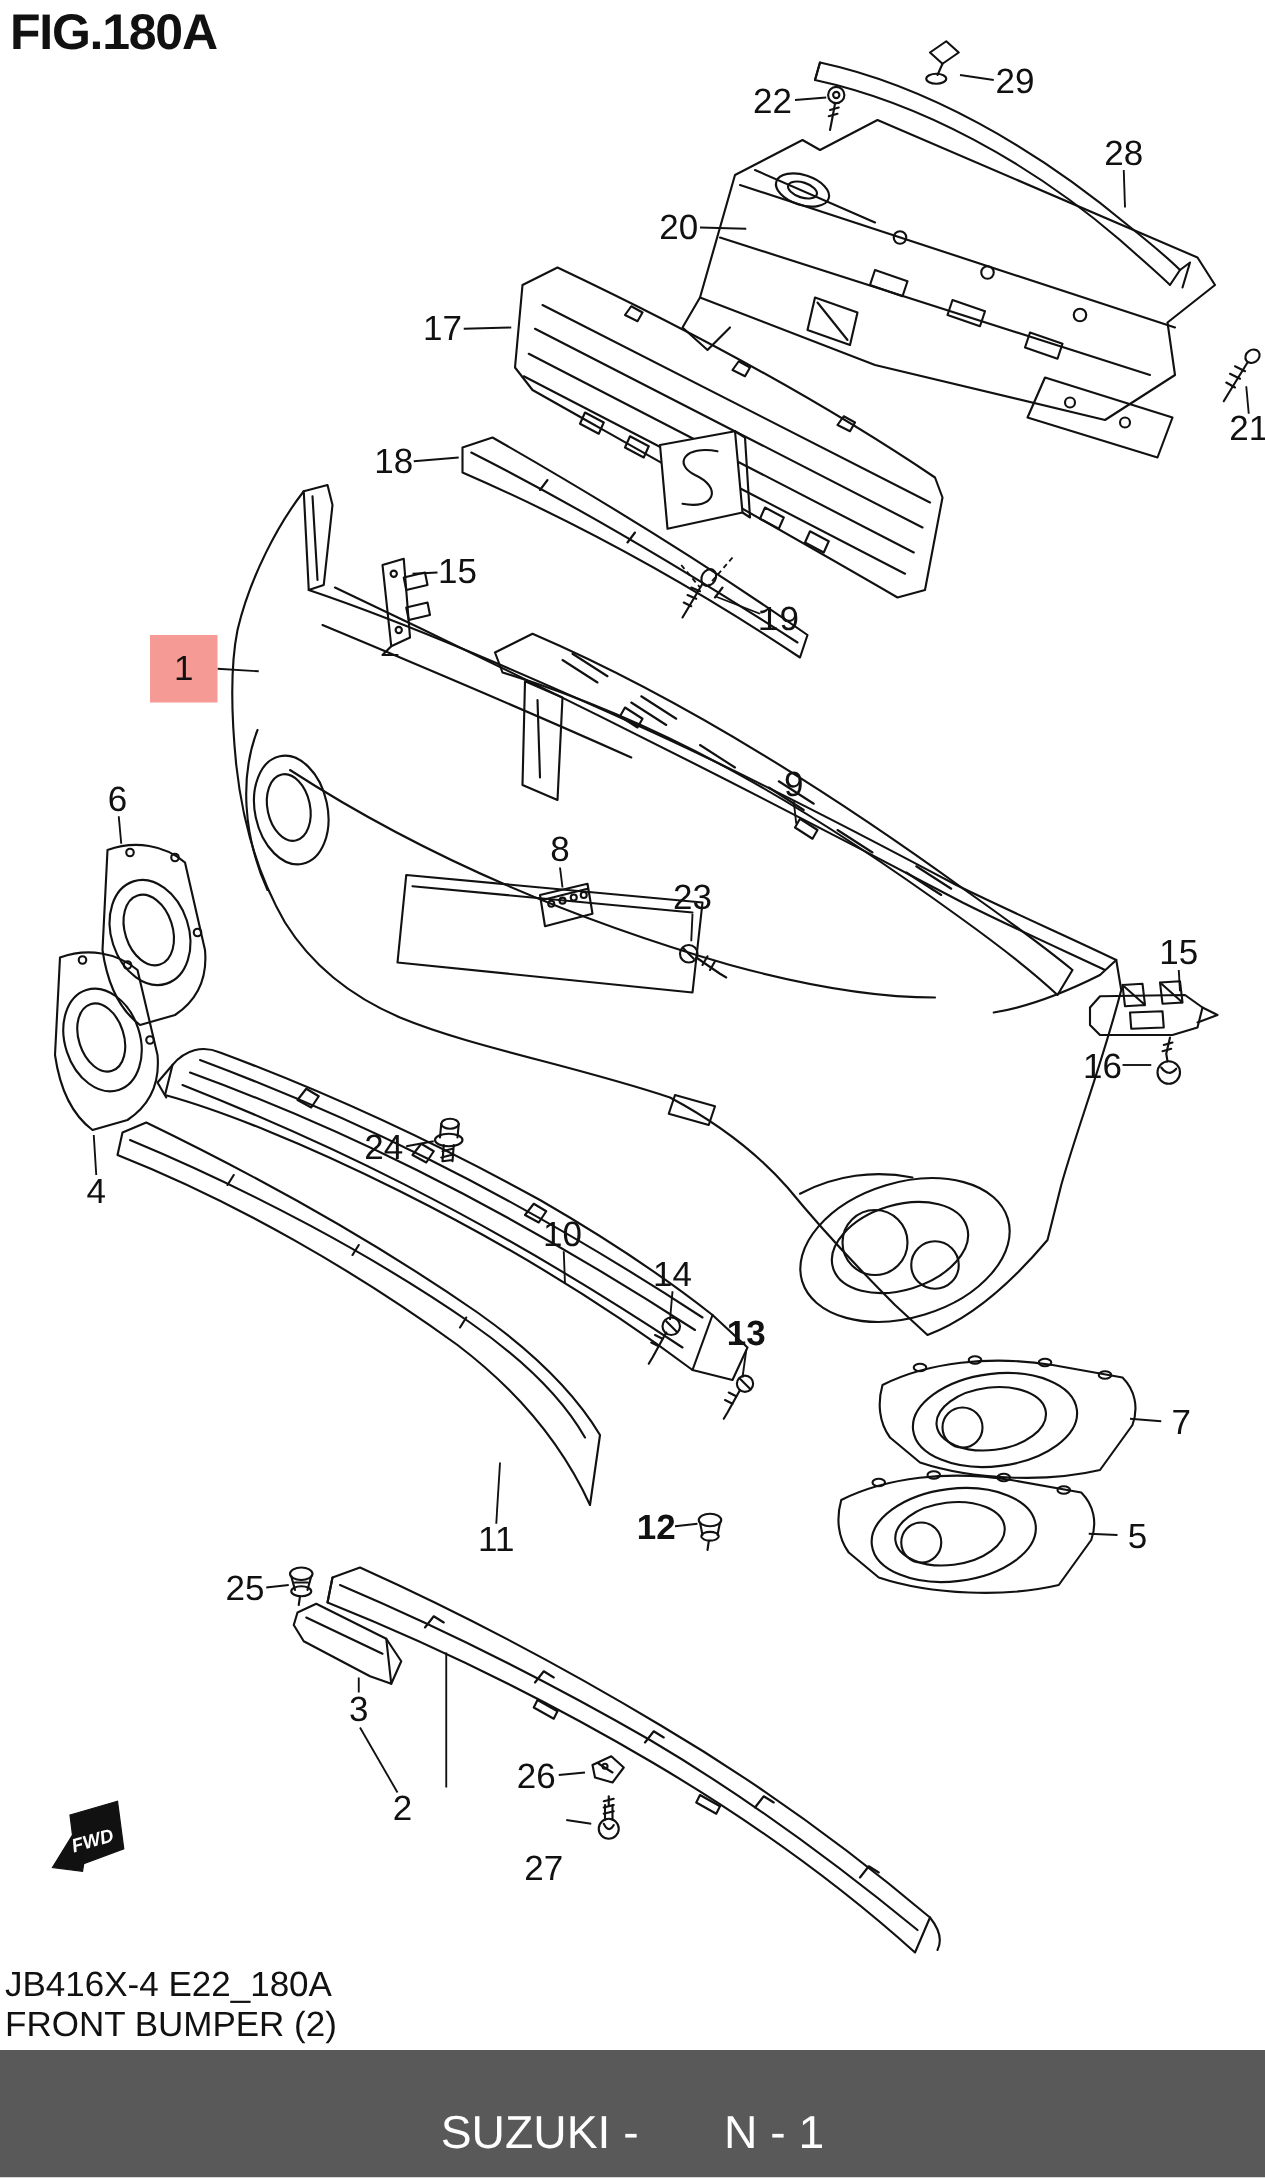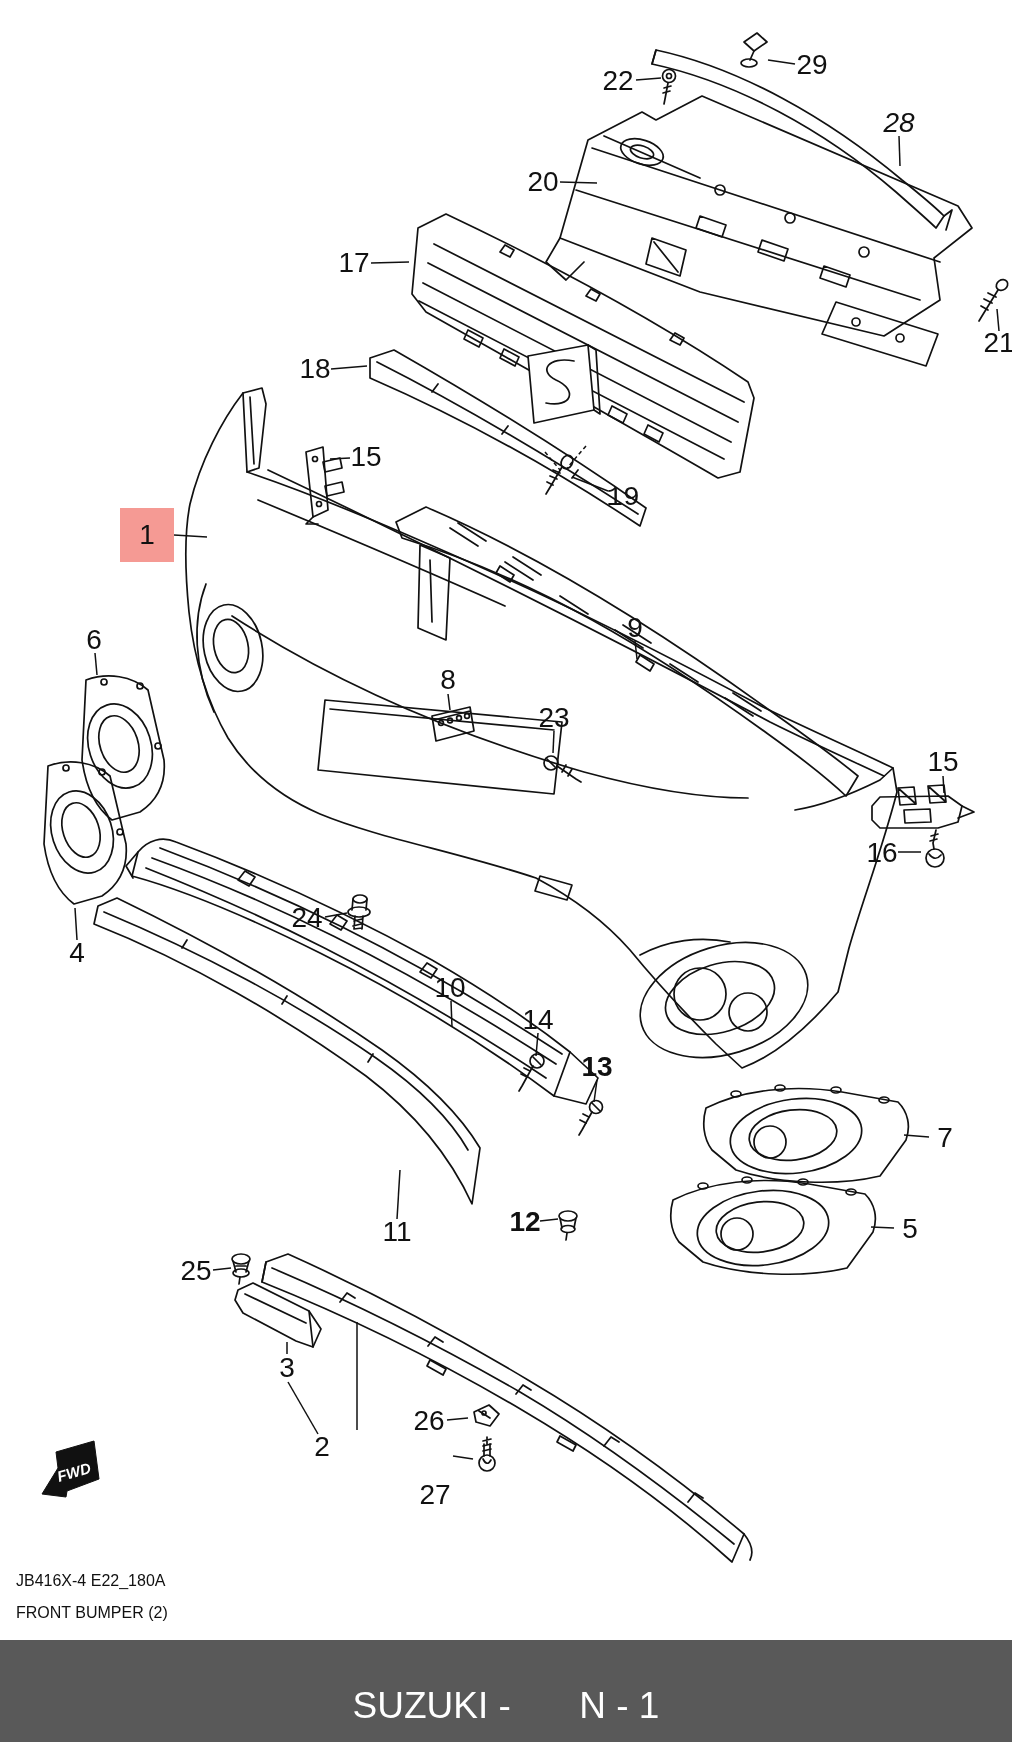--- a/index.html
+++ b/index.html
@@ -5,33 +5,34 @@
   html,body{margin:0;padding:0;background:#ffffff;}
   .page{position:relative;width:1012px;height:1742px;background:#fff;overflow:hidden;
         font-family:"Liberation Sans",sans-serif;color:#111;}
   .fig-title{position:absolute;left:8px;top:4px;font-size:40px;font-weight:bold;
              letter-spacing:-1px;margin:0;}
   svg.art{position:absolute;left:0;top:0;}
   .callout{position:absolute;transform:translate(-50%,-50%);font-size:28px;line-height:1;
            color:#111;white-space:nowrap;}
   .callout.hl{background:#f59a94;width:54px;height:54px;display:flex;
               align-items:center;justify-content:center;}
-  .foot-line{position:absolute;left:16px;font-size:16px;letter-spacing:0;}
+  .foot-line{position:absolute;left:4px;font-size:28px;letter-spacing:0;}
   .foot-code{top:1572px;}
   .foot-name{top:1604px;}
   .footer-bar{position:absolute;left:0;top:1640px;width:1012px;height:132px;background:#595959;
               display:flex;align-items:center;justify-content:center;color:#fff;font-size:37px;}
   .footer-bar span{white-space:pre;}
   .bar-gap{display:inline-block;width:58px;}
 </style>
 </head>
 <body>
 
 <div class="page">
 
+  <h1 class="fig-title">FIG.180A</h1>
 
   <svg class="art" width="1012" height="1742" viewBox="0 0 1012 1742">
 
     <g stroke="#111" fill="none" stroke-width="1.7" stroke-linecap="round" stroke-linejoin="round">
 
       <g>
         <path d="M656,50 C740,68 828,118 902,180 C922,196 936,208 944,216 L936,228 C928,220 914,208 896,192 C824,130 736,82 652,64 Z"></path>
         <path d="M656,50 L652,64"></path>
         <path d="M944,216 L952,210 L946,230"></path>
       </g>
@@ -341,21 +342,21 @@
       <div class="callout" style="left: 315px; top: 369px;">18</div>
       <div class="callout" style="left: 623px; top: 498px; font-family: Liberation Mono, monospace;">19</div>
       <div class="callout" style="left: 543px; top: 182px;">20</div>
       <div class="callout" style="left: 999px; top: 343px;">21</div>
       <div class="callout" style="left: 618px; top: 81px;">22</div>
       <div class="callout" style="left: 554px; top: 718px;">23</div>
       <div class="callout" style="left: 307px; top: 918px;">24</div>
       <div class="callout" style="left: 196px; top: 1271px;">25</div>
       <div class="callout" style="left: 429px; top: 1421px;">26</div>
       <div class="callout" style="left: 435px; top: 1455px; margin-top: 40px;">27</div>
-      <div class="callout" style="left: 899px; top: 123px; font-style: italic;">28</div>
+      <div class="callout" style="left: 899px; top: 123px;">28</div>
       <div class="callout" style="left: 812px; top: 65px;">29</div>
     </div>
 
   <div class="foot-line foot-code">JB416X-4 E22_180A</div>
   <div class="foot-line foot-name">FRONT BUMPER (2)</div>
 
   <div class="footer-bar">
     <span>SUZUKI</span>
     <span> - </span>
     <span class="bar-gap"></span>

